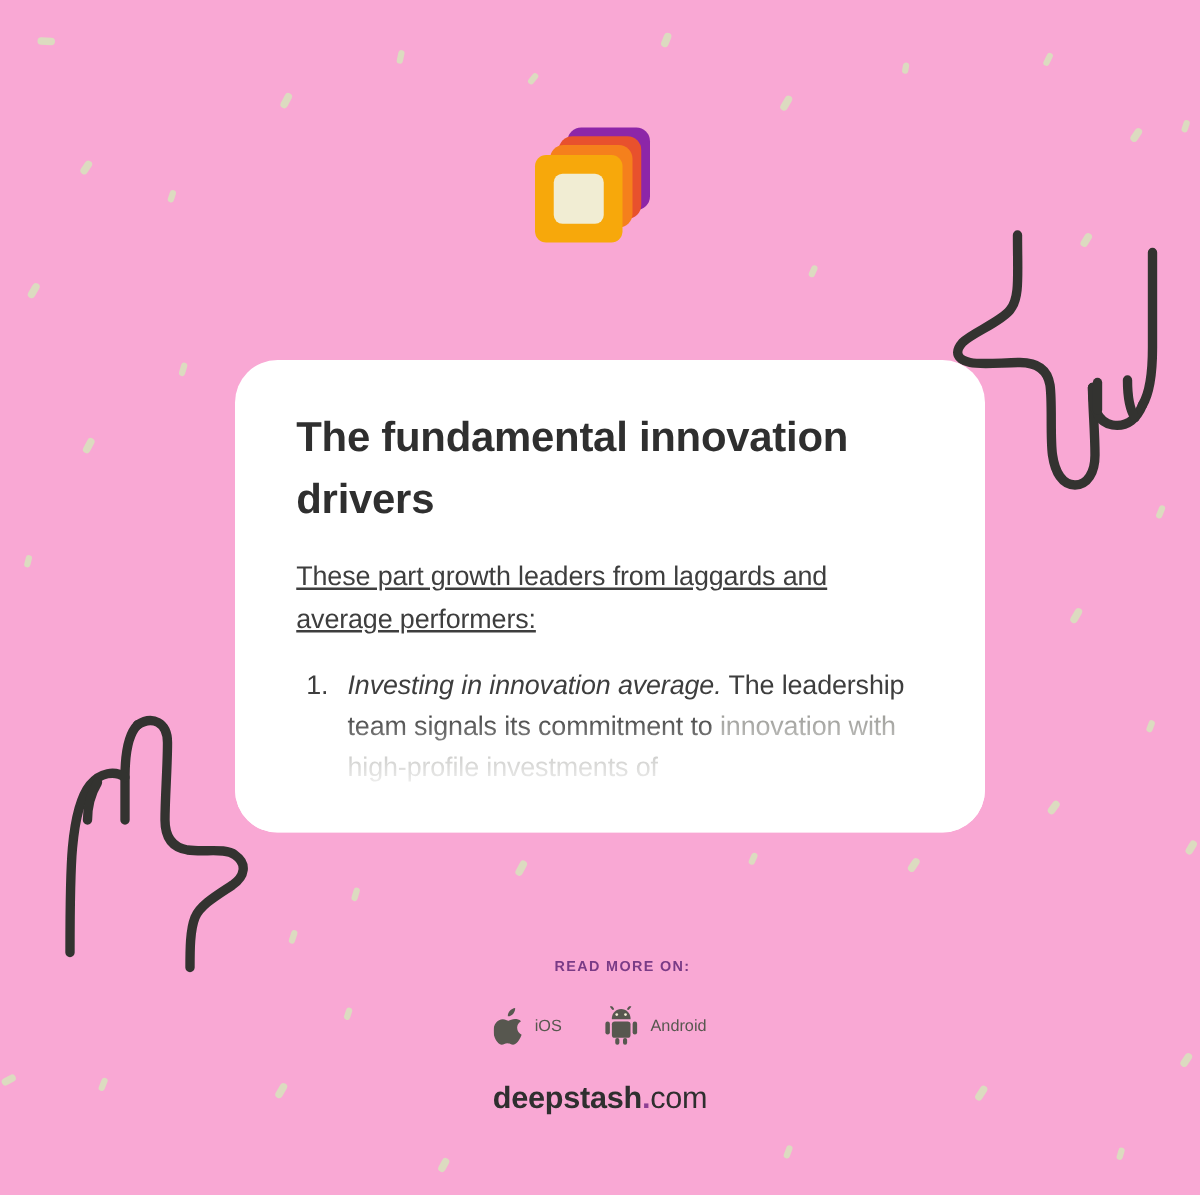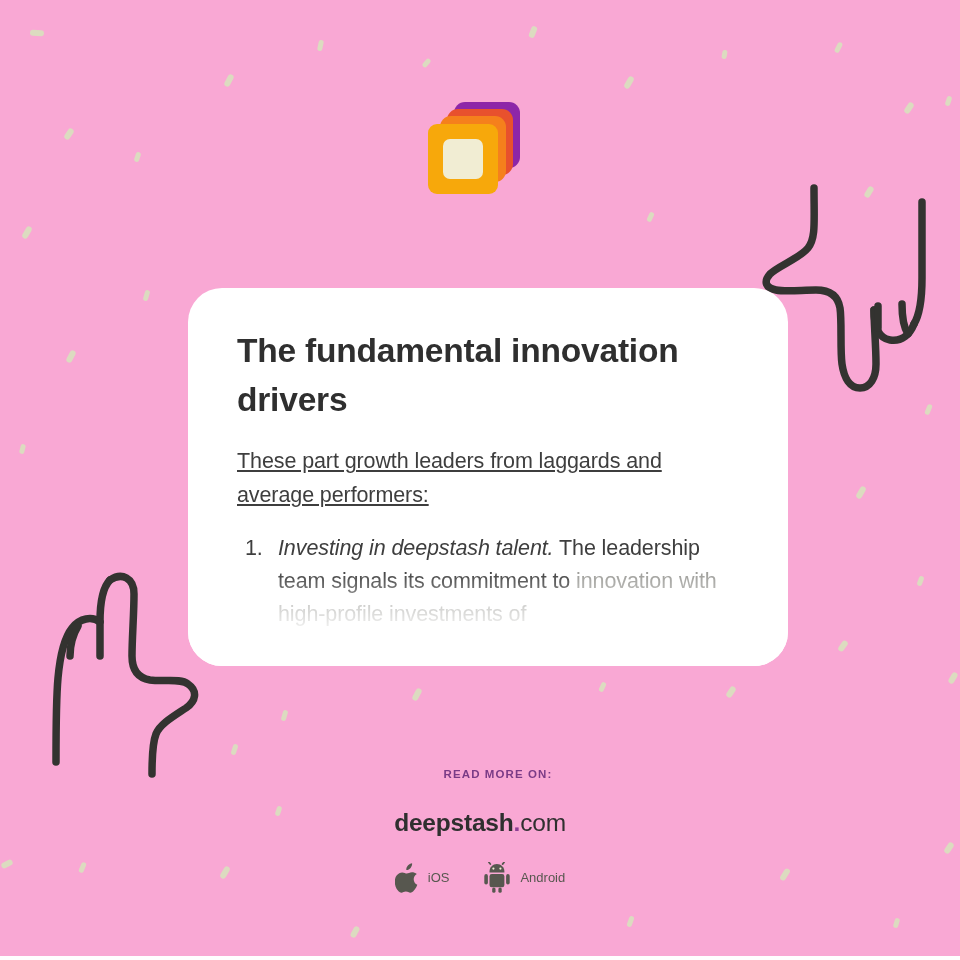--- a/index.html
+++ b/index.html
@@ -240,35 +240,31 @@
 
   <div id="card">
 
     <h1 id="card-title">The fundamental innovation drivers</h1>
 
     <p id="card-intro">These part growth leaders from laggards and average performers:</p>
 
     <ol id="card-list">
       <li class="card-list-item">
         <span class="list-marker">1.</span>
-        <span class="list-lead">Investing in deepstash talent.</span>
+        <span class="list-lead">Investing in innovation average.</span>
         <span class="list-body">The leadership team signals its commitment to <span style="color: rgb(155, 155, 151);">innovation with high-profile investments of</span></span>
       </li>
     </ol>
 
     <div id="card-fade"></div>
   </div>
 
   <div id="footer">
 
     <div id="read-more-label">READ MORE ON:</div>
-
-    <div id="brand">
-      <span id="brand-name">deepstash</span><span id="brand-dot">.</span><span id="brand-tld">com</span>
-    </div>
 
     <div id="stores">
 
       <div class="store-badge">
         <svg class="store-icon" width="25" height="30" viewBox="0 0 25 30" fill="#57574f">
           <path d="M17.1 0.3c0.2 1.7-0.5 3.4-1.5 4.6c-1 1.2-2.7 2.2-4.3 2.1c-0.2-1.6 0.6-3.3 1.6-4.4
                    C13.9 1.3 15.6 0.4 17.1 0.3z"></path>
           <path d="M21.8 10.9c-1.9 1.1-3.1 3-3.1 5.3c0 2.6 1.6 4.6 3.6 5.5c-0.5 1.5-1.2 3-2.2 4.4
                    c-1.3 1.8-2.7 3.6-4.6 3.6c-1.9 0-2.5-1.1-4.6-1.1c-2.1 0-2.8 1.1-4.6 1.1c-1.9 0-3.3-1.9-4.6-3.7
                    C-0.8 21.8-1 15.5 1.8 12.2c1.4-1.7 3.4-2.8 5.4-2.8c2.1 0 3.4 1.2 4.6 1.2c1.2 0 3-1.3 5.2-1.3
@@ -291,15 +287,19 @@
           <rect x="2.3" y="12.1" width="3.6" height="10.5" rx="1.8"></rect>
           <rect x="24.1" y="12.1" width="3.6" height="10.5" rx="1.8"></rect>
 
           <rect x="10.2" y="25.4" width="3.3" height="5.4" rx="1.6"></rect>
           <rect x="16.4" y="25.4" width="3.3" height="5.4" rx="1.6"></rect>
         </svg>
         <span class="store-label">Android</span>
       </div>
 
     </div>
+
+    <div id="brand">
+      <span id="brand-name">deepstash</span><span id="brand-dot">.</span><span id="brand-tld">com</span>
+    </div>
   </div>
 
 </div>
 
 </body></html>

